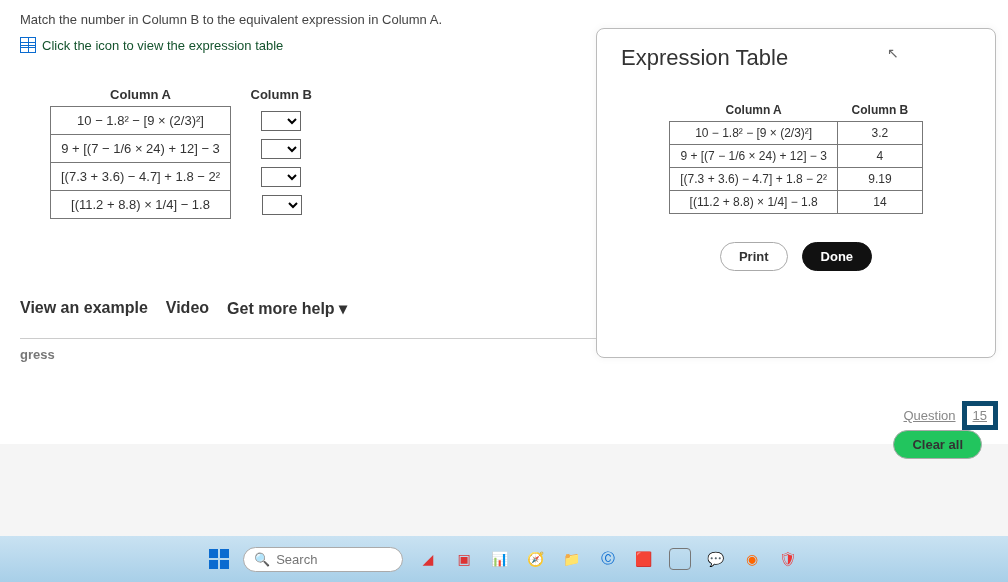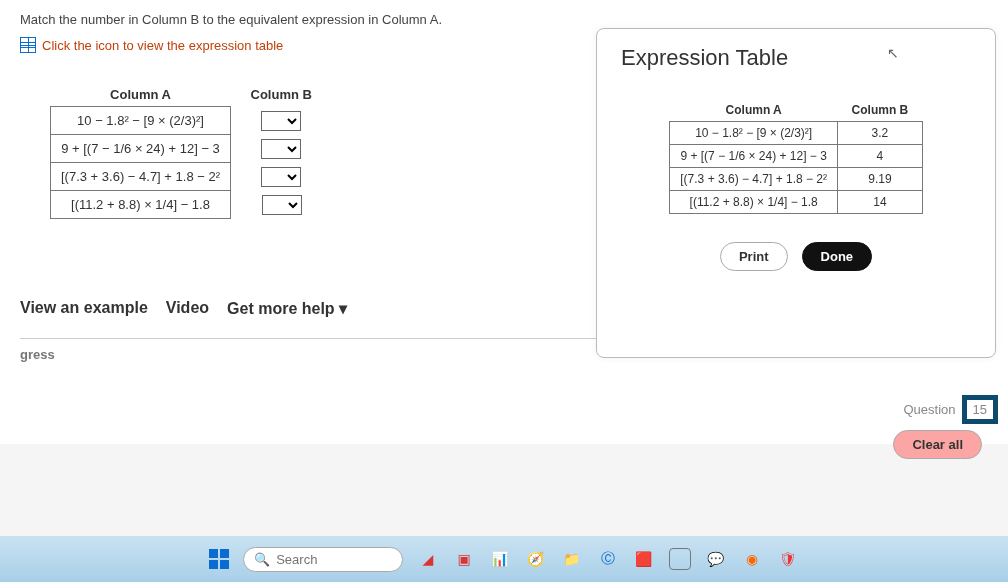--- a/index.html
+++ b/index.html
@@ -13,21 +13,21 @@
     overflow: hidden;
     position: relative;
   }
   .main-content {
     background: #fff;
     padding: 12px 20px;
     height: 444px;
     position: relative;
   }
   .instr { color: #444; margin-bottom: 10px; }
-  .icon-link { display: flex; align-items: center; color: #c2410c; cursor: pointer; gap: 6px; margin-bottom: 30px; text-align: right; }
+  .icon-link { display: flex; align-items: center; color: #14532d; cursor: pointer; gap: 6px; margin-bottom: 30px; text-align: right; }
   .table-icon {
     width: 16px; height: 16px;
     display: inline-block;
     border: 1px solid #0a6bd0;
     background:
       linear-gradient(#0a6bd0,#0a6bd0) 50% 0/1px 100% no-repeat,
       linear-gradient(#0a6bd0,#0a6bd0) 0 50%/100% 1px no-repeat,
       linear-gradient(#0a6bd0,#0a6bd0) 0 33%/100% 1px no-repeat,
       linear-gradient(#0a6bd0,#0a6bd0) 0 66%/100% 1px no-repeat;
   }
@@ -45,24 +45,24 @@
   .help-links { margin-top: 80px; display: flex; gap: 18px; font-size: 16px; font-weight: bold; }
   .help-links span { cursor: pointer; color: #333; }
   .footer-row {
     display: flex; justify-content: flex-start; align-items: center;
     padding: 8px 20px 0 0; border-top: 1px solid #ccc; margin-top: 20px;
   }
   .progress-lbl { color: #777; font-weight: bold; }
   .clear-btn, .print-btn, .done-btn {
     border-radius: 18px; padding: 6px 18px; font-size: 13px; cursor: pointer;
   }
-  .clear-btn { background:#fca5a5; border:1px solid #aaa; color:#333; font-weight:bold;text-align:center; }
+  .clear-btn { background:#22c55e; border:1px solid #aaa; color:#333; font-weight:bold;text-align:center; }
   .print-btn { background:#fff; border:1px solid #aaa; color:#333; font-weight:bold; }
   .done-btn  { background:#111; border:1px solid #111; color:#fff; font-weight:bold; }
-  .question-lbl { position:absolute; right:10px; bottom:20px; color:#888; display:flex; align-items:center; gap:6px; }
+  .question-lbl { position:absolute; right:10px; bottom:14px; color:#888; display:flex; align-items:center; gap:6px;text-decoration:underline; }
   .question-lbl .qnum { border:5px solid #0c4a6e; padding:2px 6px; display:inline-block; }
 
   
   .popup {
     position: absolute; top: 28px; right: 12px;
     width: 400px; height: 330px;
     border: 1px solid #bbb; border-radius: 8px;
     background: #fff; padding: 16px 24px;
     box-shadow: 0 0 8px rgba(0,0,0,0.05);
   }

